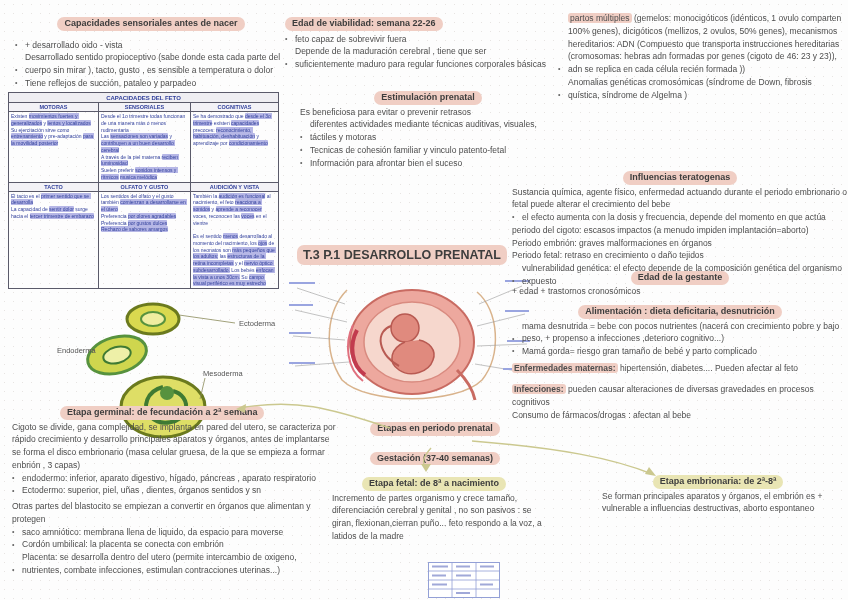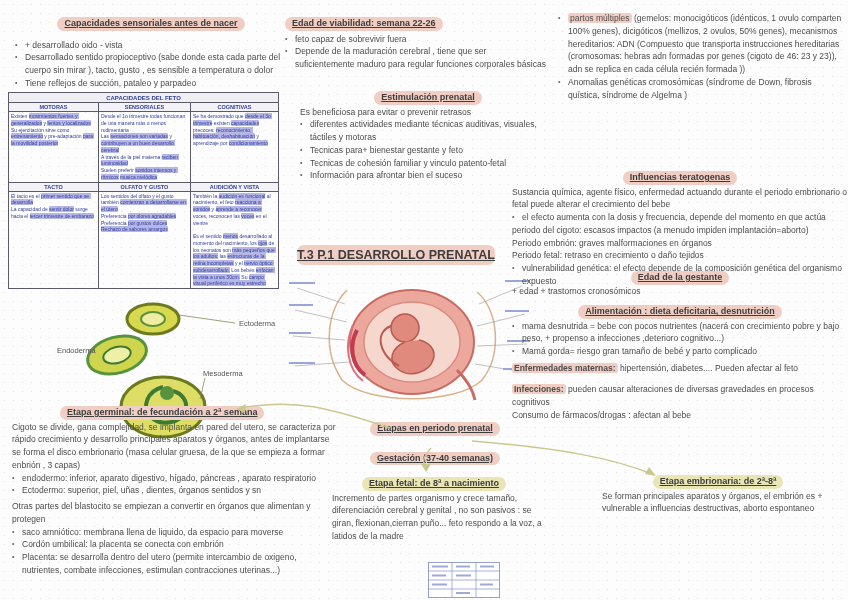--- a/index.html
+++ b/index.html
@@ -6,24 +6,24 @@
   .page{
     position:relative;width:848px;height:600px;overflow:hidden;
     background-color:#fdfdfd;
     background-image:radial-gradient(circle,#e7e4e2 0.7px,transparent 0.9px);
     background-size:9px 9px;
     font-family:"Liberation Sans",sans-serif;color:#4a4a4a;
   }
   .abs{position:absolute;}
   .note{font-size:8.5px;line-height:1.5;color:#4d4d4d;}
   .pill{background:#f0cec4;border-radius:7px;padding:1px 7px;display:inline-block;
-        color:#3d3d3d;font-weight:bold;font-size:9px;line-height:1.3;text-decoration:underline;}
+        color:#3d3d3d;font-weight:bold;font-size:9px;line-height:1.3;}
   .pill-yellow{background:#e9e5b4;}
   .ctr{text-align:center;}
-  .bul{display:flex;}
+  .bul{display:flex;align-items:flex-end;}
   .bul .b{flex:0 0 10px;font-size:7px;line-height:1.8;color:#666;}
   .bul .t{flex:1;}
   .hl-pink{background:#f0cec4;border-radius:3px;padding:0 2px;}
   
   table.feto{border-collapse:collapse;width:270px;table-layout:fixed;
              font-size:5px;color:#303f9b;}
   table.feto td,table.feto th{border:0.8px solid #5a5a6a;vertical-align:top;
              padding:1px 2px;overflow:hidden;}
   table.feto .ttl{font-size:6px;font-weight:bold;text-align:center;background:#efeef2;padding:1.5px;}
   table.feto .hdr{font-size:5.5px;font-weight:bold;text-align:center;background:#f3f2f6;}
@@ -128,35 +128,31 @@
   <div class="abs" style="left:300px;top:86px;width:256px;">
     <div class="ctr"><span class="pill">Estimulación prenatal</span></div>
     <div class="note" style="margin-top:1px;">
       <div>Es beneficiosa para evitar o prevenir retrasos</div>
       <div class="bul">
           <span class="b">•</span>
           <span class="t">diferentes actividades mediante técnicas auditivas, visuales, táctiles y motoras</span>
         </div>
       <div class="bul">
           <span class="b">•</span>
-          <span class="t">Tecnicas para+ bienestar gestante y feto</span>
-        </div>
-      <div class="bul">
-          <span class="b">•</span>
           <span class="t">Tecnicas de cohesión familiar y vinculo patento-fetal</span>
         </div>
       <div class="bul">
           <span class="b">•</span>
           <span class="t">Información para afrontar bien el suceso</span>
         </div>
     </div>
   </div>
 
   <div class="abs" style="left:297px;top:245px;">
-    <span class="pill" style="font-size:12.5px;padding:2px 0;">T.3 P.1 DESARROLLO PRENATAL</span>
+    <span class="pill" style="font-size:12.5px;padding:2px 6px;">T.3 P.1 DESARROLLO PRENATAL</span>
   </div>
 
   <svg class="abs" style="left:287px;top:270px;" width="245" height="138" viewBox="0 0 245 138">
     <path d="M60,20 C40,40 35,80 55,110 C80,135 170,135 195,110 C215,85 212,40 190,22" fill="none" stroke="#d9b38c" stroke-width="1.5"></path>
     <ellipse cx="125" cy="72" rx="62" ry="52" fill="#eda89e" stroke="#c96b62" stroke-width="2"></ellipse>
     <ellipse cx="125" cy="72" rx="48" ry="40" fill="#f6d7cd" stroke="#d98b80" stroke-width="1.5"></ellipse>
     <path d="M70,60 C62,75 64,95 78,105" fill="none" stroke="#c23b4e" stroke-width="4"></path>
     <path d="M66,55 C57,74 60,99 76,111" fill="none" stroke="#e0707e" stroke-width="2"></path>
     <circle cx="118" cy="58" r="14" fill="#e08a7e" stroke="#b85a52" stroke-width="1.5"></circle>
     <path d="M118,72 C104,78 100,92 112,100 C124,108 142,102 146,90 C150,80 142,72 132,70" fill="#e08a7e" stroke="#b85a52" stroke-width="1.5"></path>

